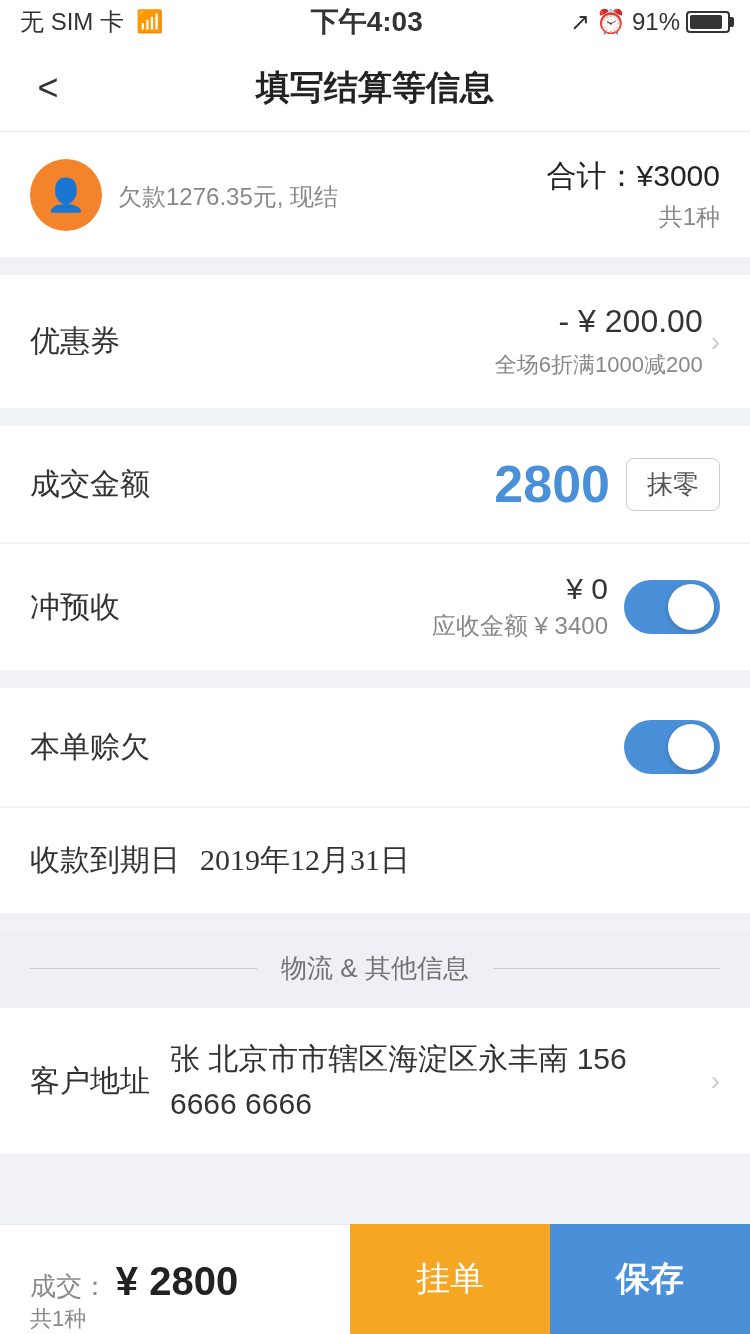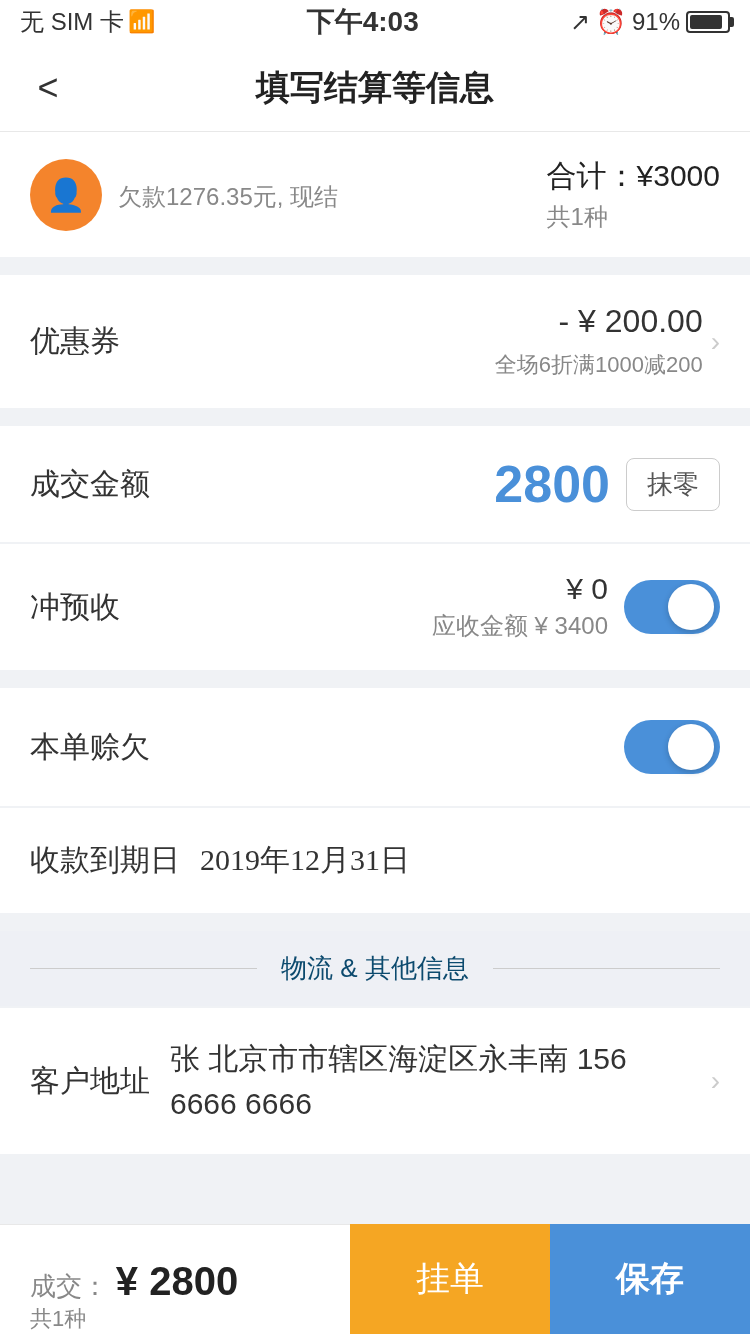--- a/index.html
+++ b/index.html
@@ -19,21 +19,21 @@
       width: 750px;
       height: 44px;
       background: #fff;
       display: flex;
       align-items: center;
       justify-content: space-between;
       padding: 0 20px;
       font-size: 24px;
       font-weight: 500;
     }
-    .status-left { display: flex; align-items: center; gap: 4px; }
+    .status-left { display: flex; align-items: center; gap: 12px; }
     .status-center { font-size: 28px; font-weight: 600; }
     .status-right { display: flex; align-items: center; gap: 6px; font-size: 24px; }
     .battery-icon {
       width: 44px; height: 22px; border: 2px solid #333; border-radius: 4px;
       position: relative; display: inline-flex; align-items: center; padding: 2px;
     }
     .battery-icon::after {
       content: '';
       position: absolute;
       right: -6px; top: 50%; transform: translateY(-50%);
@@ -86,21 +86,21 @@
     .user-left { display: flex; align-items: center; gap: 16px; }
     .avatar {
       width: 72px; height: 72px; border-radius: 50%;
       background: #f4842c;
       display: flex; align-items: center; justify-content: center;
       color: #fff; font-size: 32px;
     }
     .user-info {}
     .user-phone { font-size: 32px; font-weight: 600; color: #222; }
     .user-debt { font-size: 24px; color: #888; margin-top: 4px; }
-    .user-right { text-align: left; }
+    .user-right { text-align: right; }
     .user-total { font-size: 30px; color: #222; }
     .user-count { font-size: 24px; color: #888; margin-top: 4px; }
 
     
     .coupon-section {
       background: #fff;
       padding: 28px 30px;
       display: flex;
       align-items: center;
       justify-content: space-between;
@@ -208,21 +208,21 @@
       align-items: center;
       justify-content: center;
       margin-top: 2px;
       gap: 24px;
     }
     .sep-line {
       flex: 1;
       height: 1px;
       background: #ccc;
     }
-    .logistics-label { font-size: 26px; color: #0c4a6e; }
+    .logistics-label { font-size: 26px; color: #737373; }
 
     
     .address-section {
       background: #fff;
       padding: 28px 30px;
       display: flex;
       align-items: center;
       justify-content: space-between;
       margin-top: 2px;
     }

